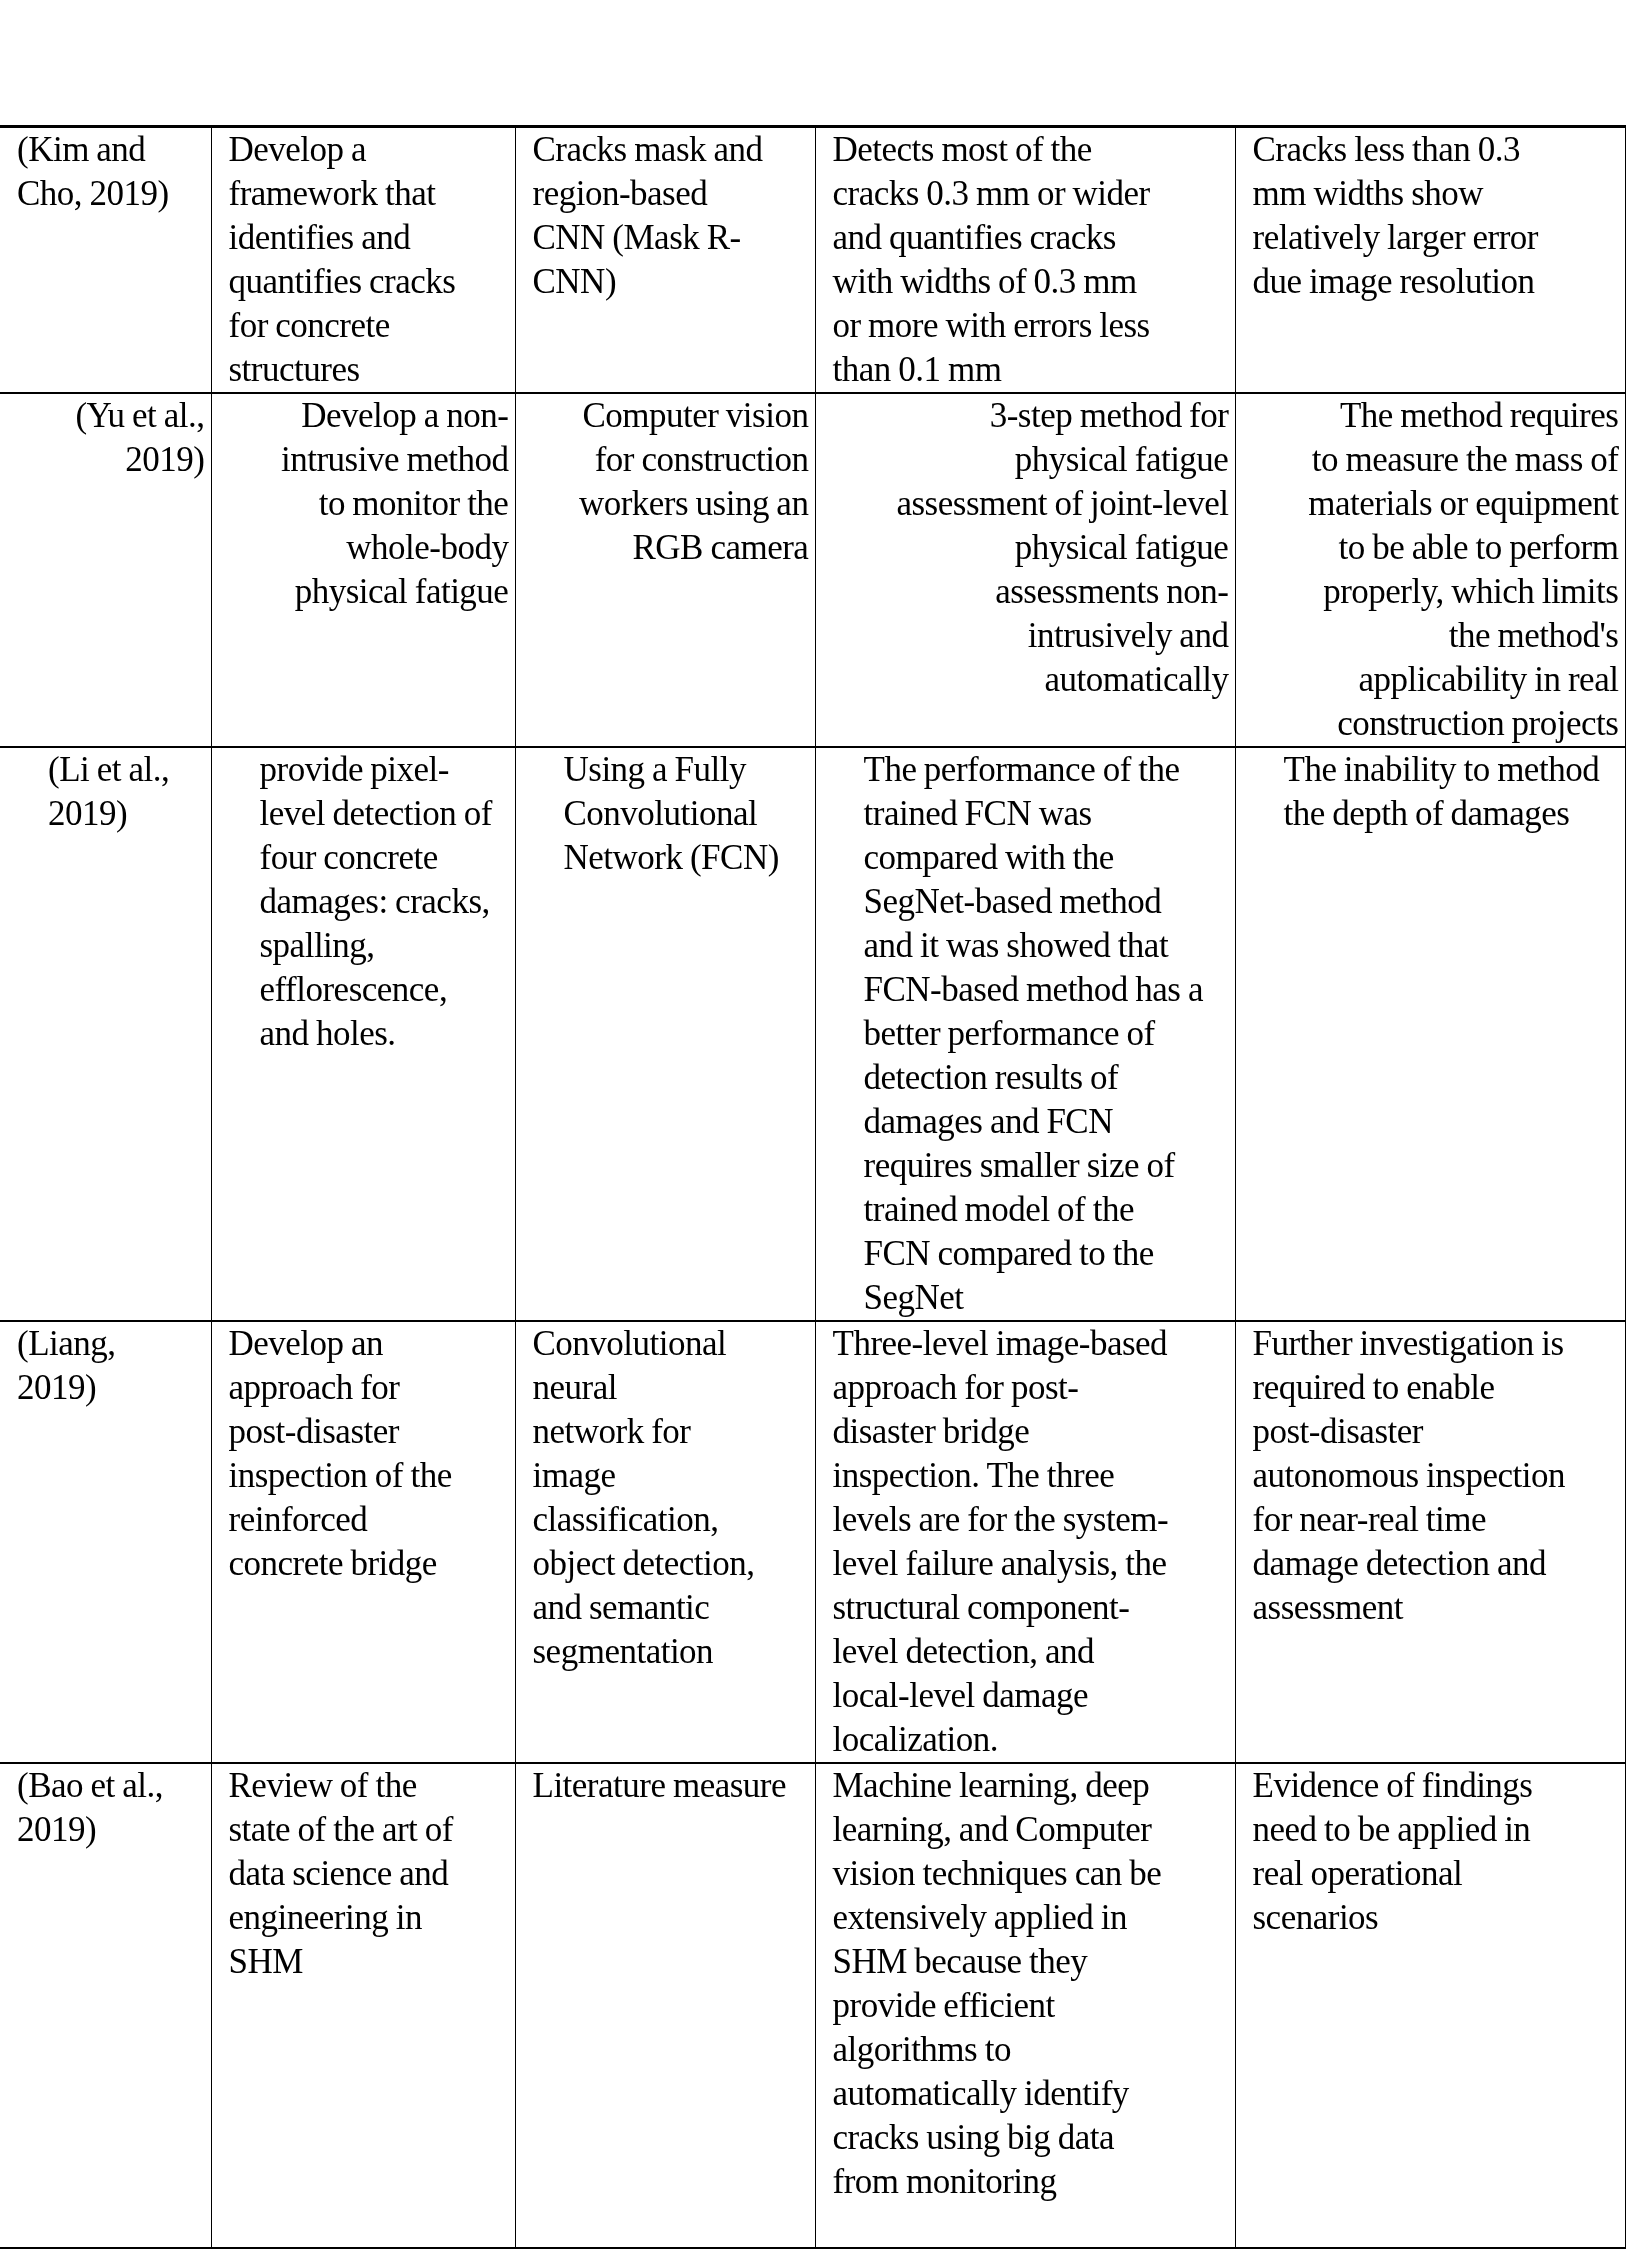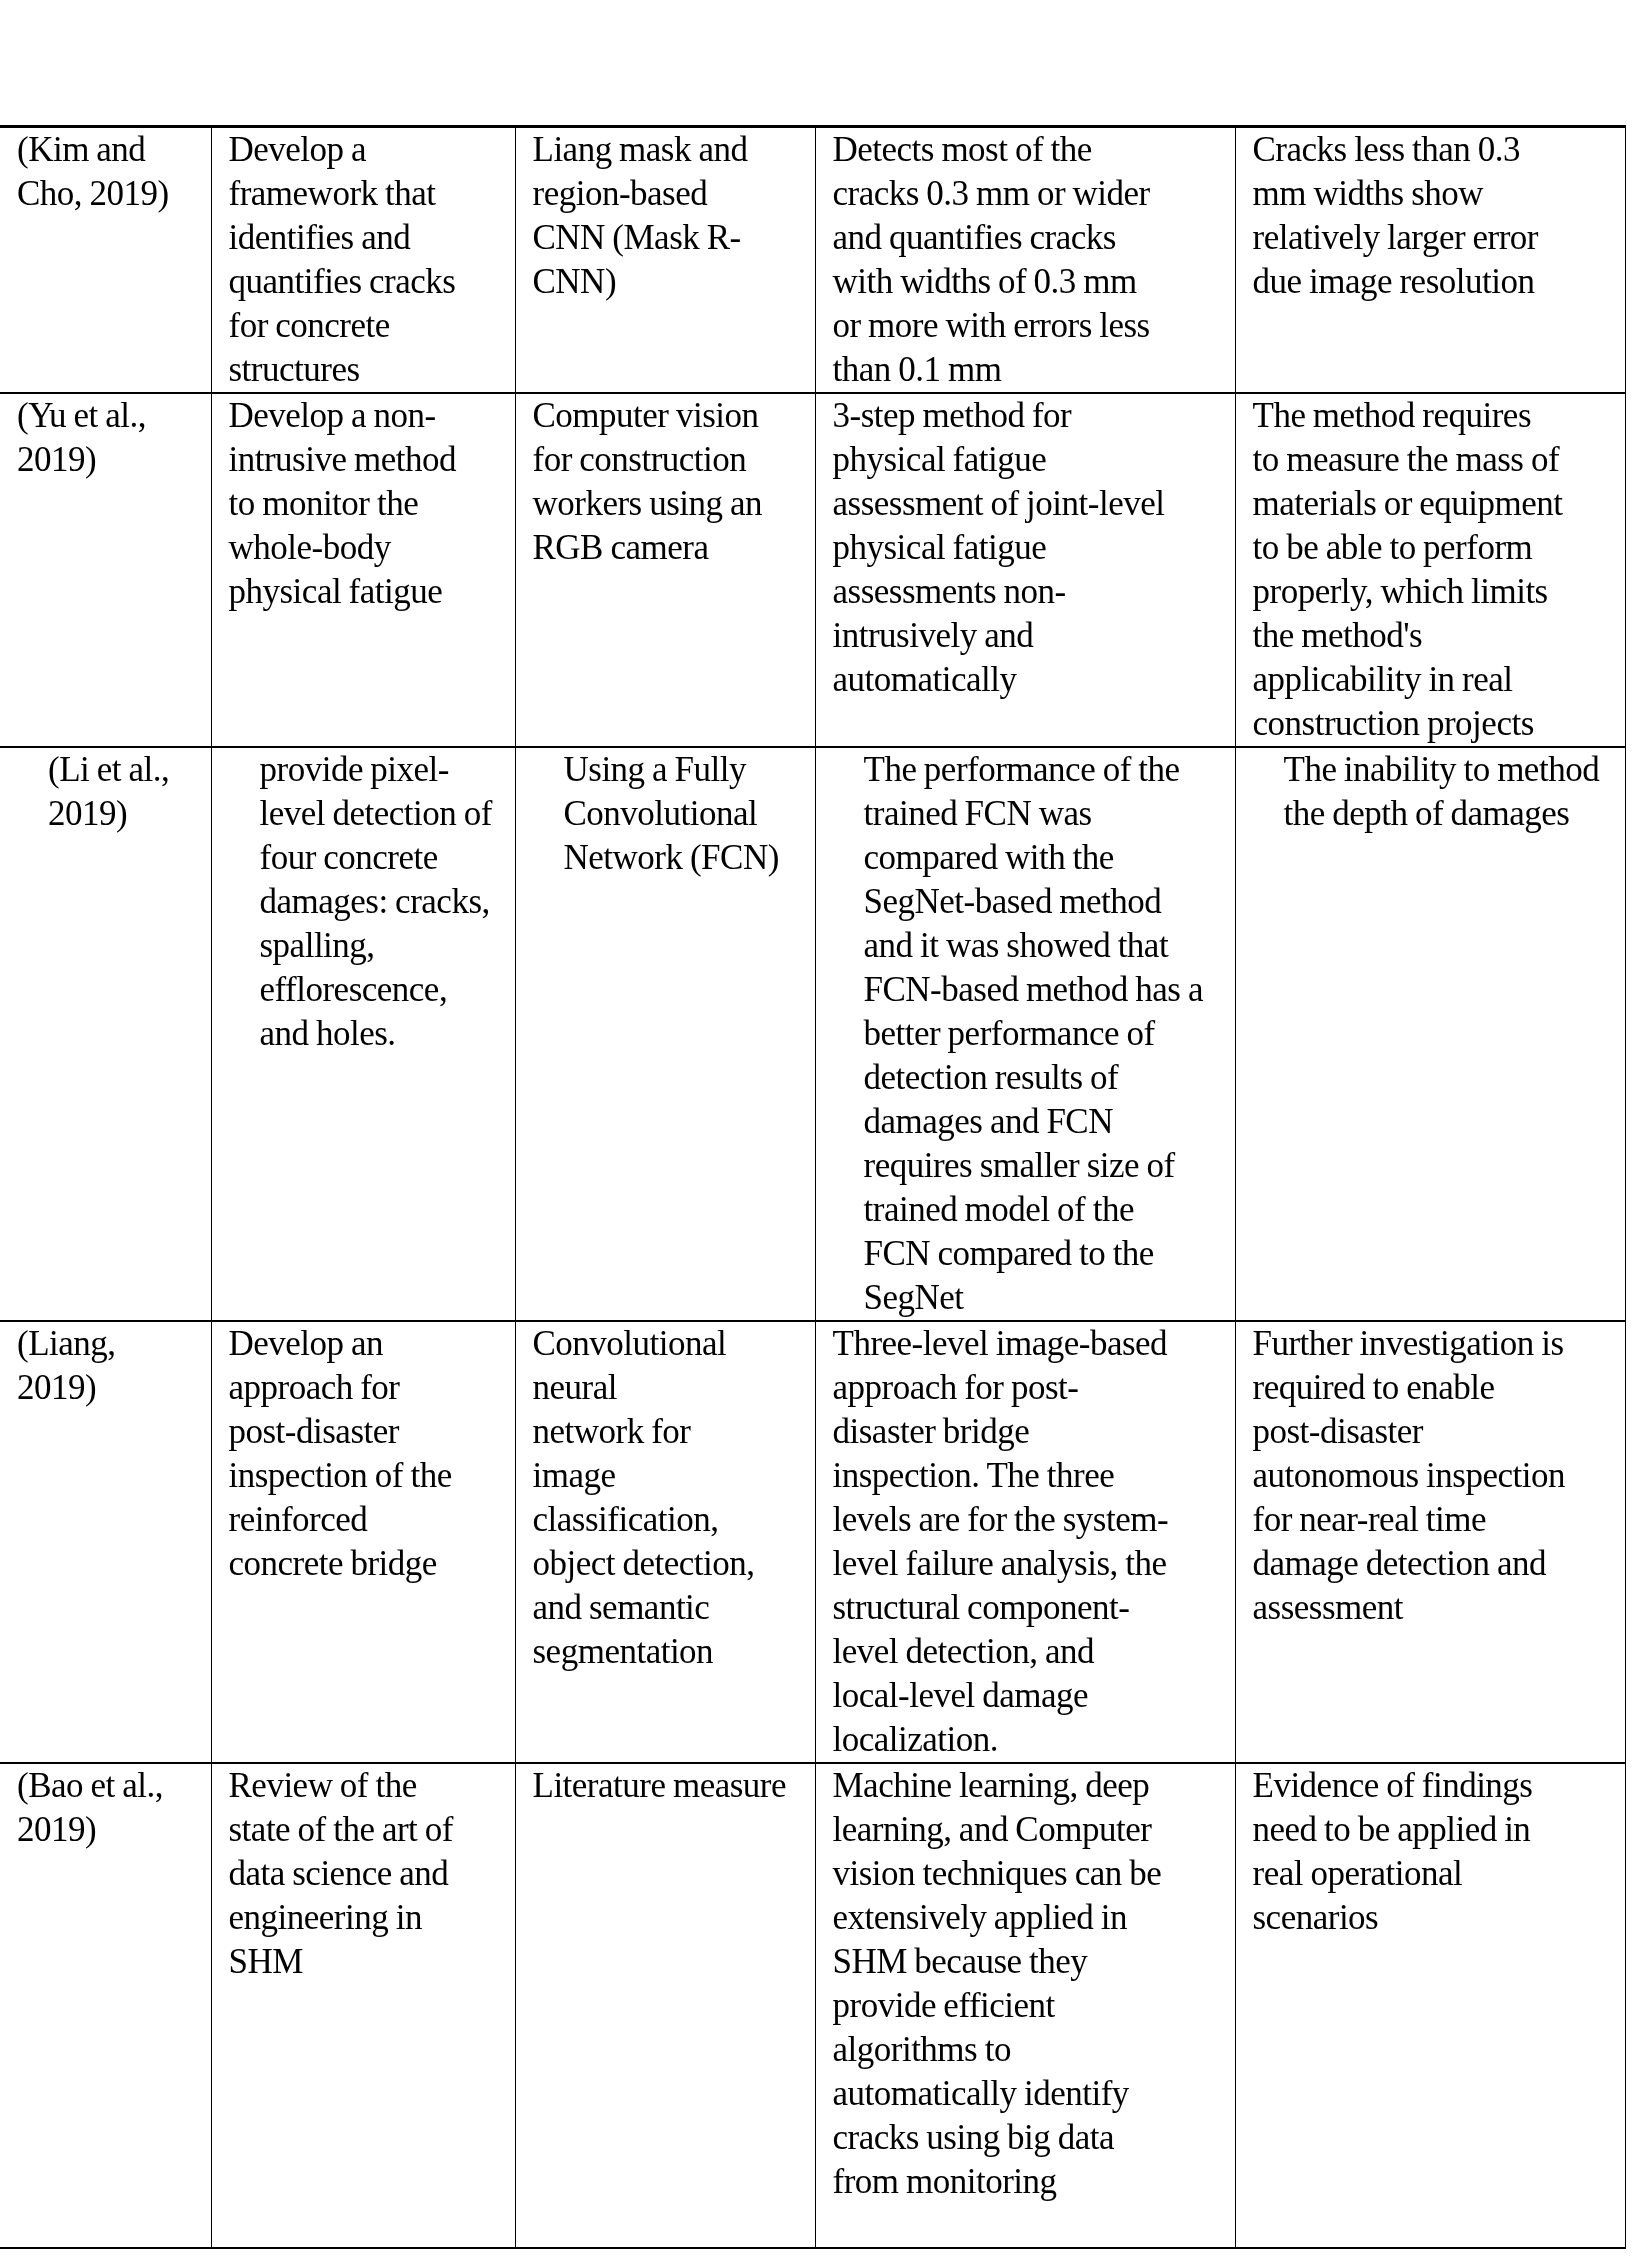--- a/index.html
+++ b/index.html
@@ -44,21 +44,21 @@
       padding: 0 6.1px 0 17px;
       font-size: 35px;
       line-height: 44px;
       white-space: pre-line;
       letter-spacing: -0.5px;
       word-spacing: -0.8px;
     }
     table.lit-table tr:first-child td { border-top-width: 3.1px; }
     table.lit-table td:first-child { border-left: none; }
     table.lit-table tr.r1 td { height: 264px; }
-    table.lit-table tr.r2 td { height: 351px; }
+    table.lit-table tr.r2 td { height: 351px; text-align: right; }
     table.lit-table tr.r3 td { height: 572px; padding-left: 48px; }
     table.lit-table tr.r4 td { height: 439px; margin-left: 40px; }
     table.lit-table tr.r5 td { height: 483px; margin-left: 44px; }
     .cell-text { display: block; }
   </style>
 </head>
 <body>
 
 <div class="page">
   <table class="lit-table">
@@ -72,21 +72,21 @@
     <tbody>
       <tr class="r1">
         <td><span class="cell-text">(Kim and
 Cho, 2019)</span></td>
         <td><span class="cell-text">Develop a
 framework that
 identifies and
 quantifies cracks
 for concrete
 structures</span></td>
-        <td><span class="cell-text">Liang mask and
+        <td><span class="cell-text">Cracks mask and
 region-based
 CNN (Mask R-
 CNN)</span></td>
         <td><span class="cell-text">Detects most of the
 cracks 0.3 mm or wider
 and quantifies cracks
 with widths of 0.3 mm
 or more with errors less
 than 0.1 mm</span></td>
         <td><span class="cell-text">Cracks less than 0.3

